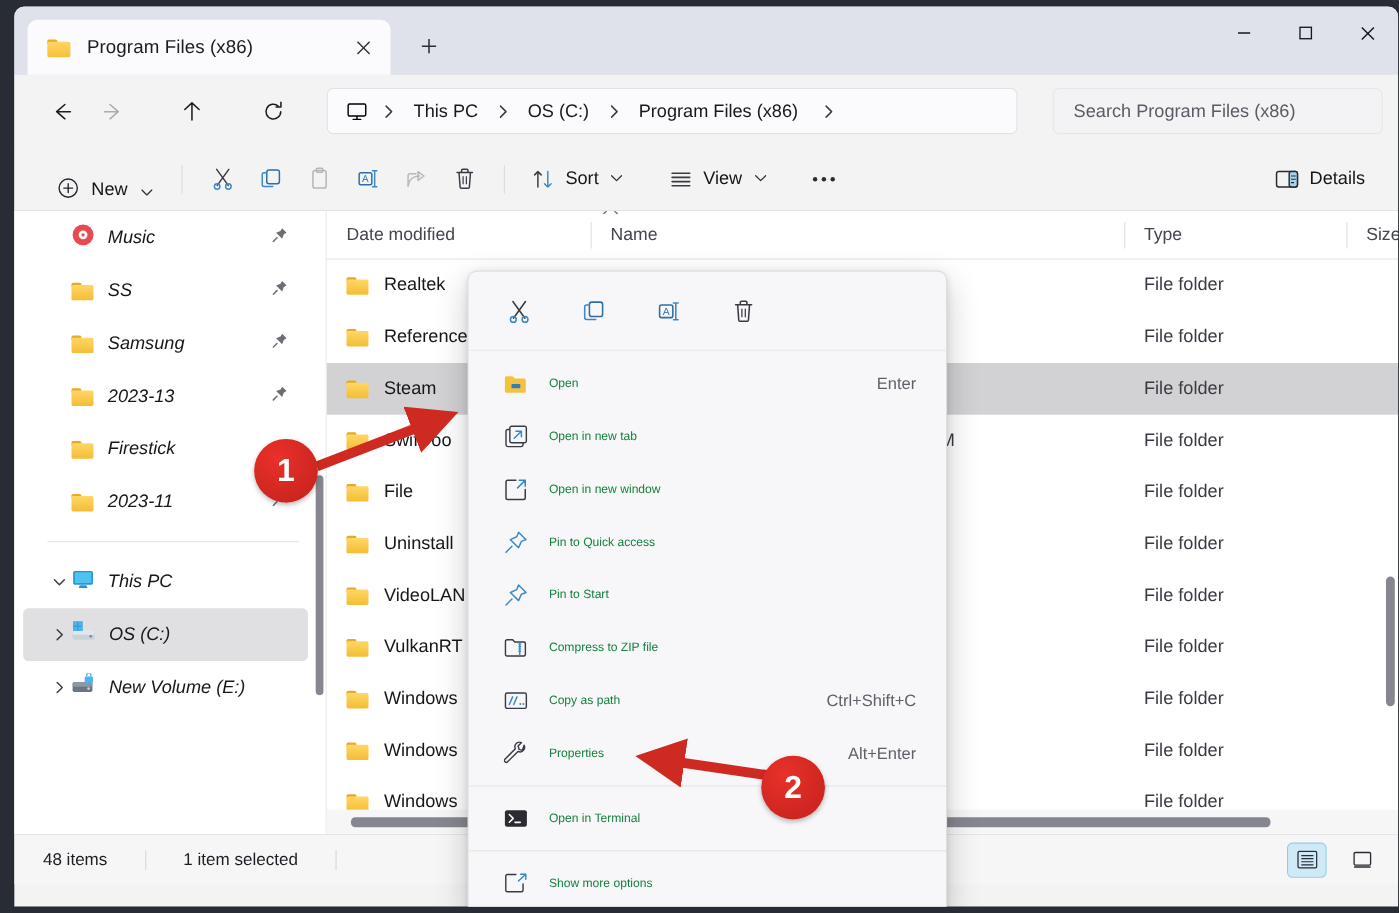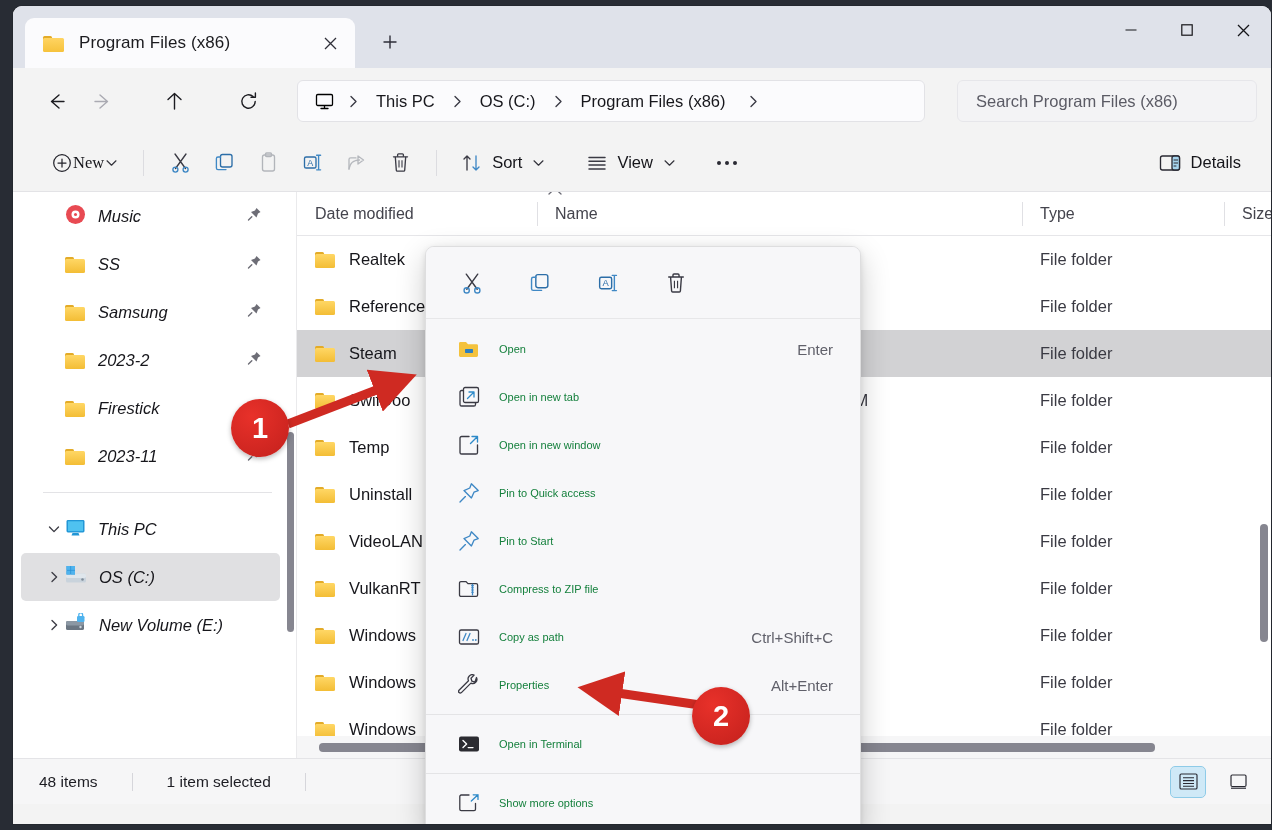--- a/index.html
+++ b/index.html
@@ -127,23 +127,23 @@
   
   .toolbar {
     height: 58px;
     background: #f3f3f3;
     display: flex; align-items: center;
     padding: 0 20px 0 26px;
     gap: 0;
     border-bottom: 1px solid #e3e3e6;
   }
   .tb-new {
-    display: flex; align-items: center; gap: 0;
+    display: flex; align-items: flex-end; gap: 10px;
     height: 38px; padding: 0 12px; border-radius: 5px;
-    font-size: 16.5px; color: #15151a; font-family: Liberation Serif, serif;
+    font-size: 16.5px; color: #15151a;
   }
   .tb-icon {
     width: 44px; height: 38px; border-radius: 5px;
     display: flex; align-items: center; justify-content: center;
   }
   .tb-sep { width: 1px; height: 26px; background: #dcdce0; margin: 0 14px; }
   .tb-text {
     display: flex; align-items: center; gap: 9px;
     height: 38px; padding: 0 10px; border-radius: 5px;
     font-size: 16.5px; color: #15151a; white-space: nowrap;
@@ -576,21 +576,21 @@
         <span class="nav-label">Samsung</span>
         <span class="pin">
           <svg width="15" height="15" viewBox="0 0 15 15">
                 <path d="M9.5 1.5 L13.5 5.5 L11 7 L9.5 11 L4 5.5 L8 4 Z" fill="#6d6d76"></path>
                 <path d="M4.8 10.2 L1.5 13.5" stroke="#6d6d76" stroke-width="1.4" stroke-linecap="round"></path>
               </svg>
         </span>
       </div>
       <div class="nav-item">
         <span class="icon-folder"></span>
-        <span class="nav-label">2023-2</span>
+        <span class="nav-label">2023-13</span>
         <span class="pin">
           <svg width="15" height="15" viewBox="0 0 15 15">
                 <path d="M9.5 1.5 L13.5 5.5 L11 7 L9.5 11 L4 5.5 L8 4 Z" fill="#6d6d76"></path>
                 <path d="M4.8 10.2 L1.5 13.5" stroke="#6d6d76" stroke-width="1.4" stroke-linecap="round"></path>
               </svg>
         </span>
       </div>
       <div class="nav-item">
         <span class="icon-folder"></span>
         <span class="nav-label">Firestick</span>
@@ -716,21 +716,21 @@
                 <span class="icon-folder"></span>
                 <span>SwifDoo</span>
               </div>
           <div class="cell c-date">2 10:11 PM</div>
           <div class="cell c-type">File folder</div>
           <div class="cell c-size"></div>
         </div>
         <div class="row">
           <div class="cell name c-name">
                 <span class="icon-folder"></span>
-                <span>Temp</span>
+                <span>File</span>
               </div>
           <div class="cell c-date">6:41 PM</div>
           <div class="cell c-type">File folder</div>
           <div class="cell c-size"></div>
         </div>
         <div class="row">
           <div class="cell name c-name">
                 <span class="icon-folder"></span>
                 <span>Uninstall</span>
               </div>

